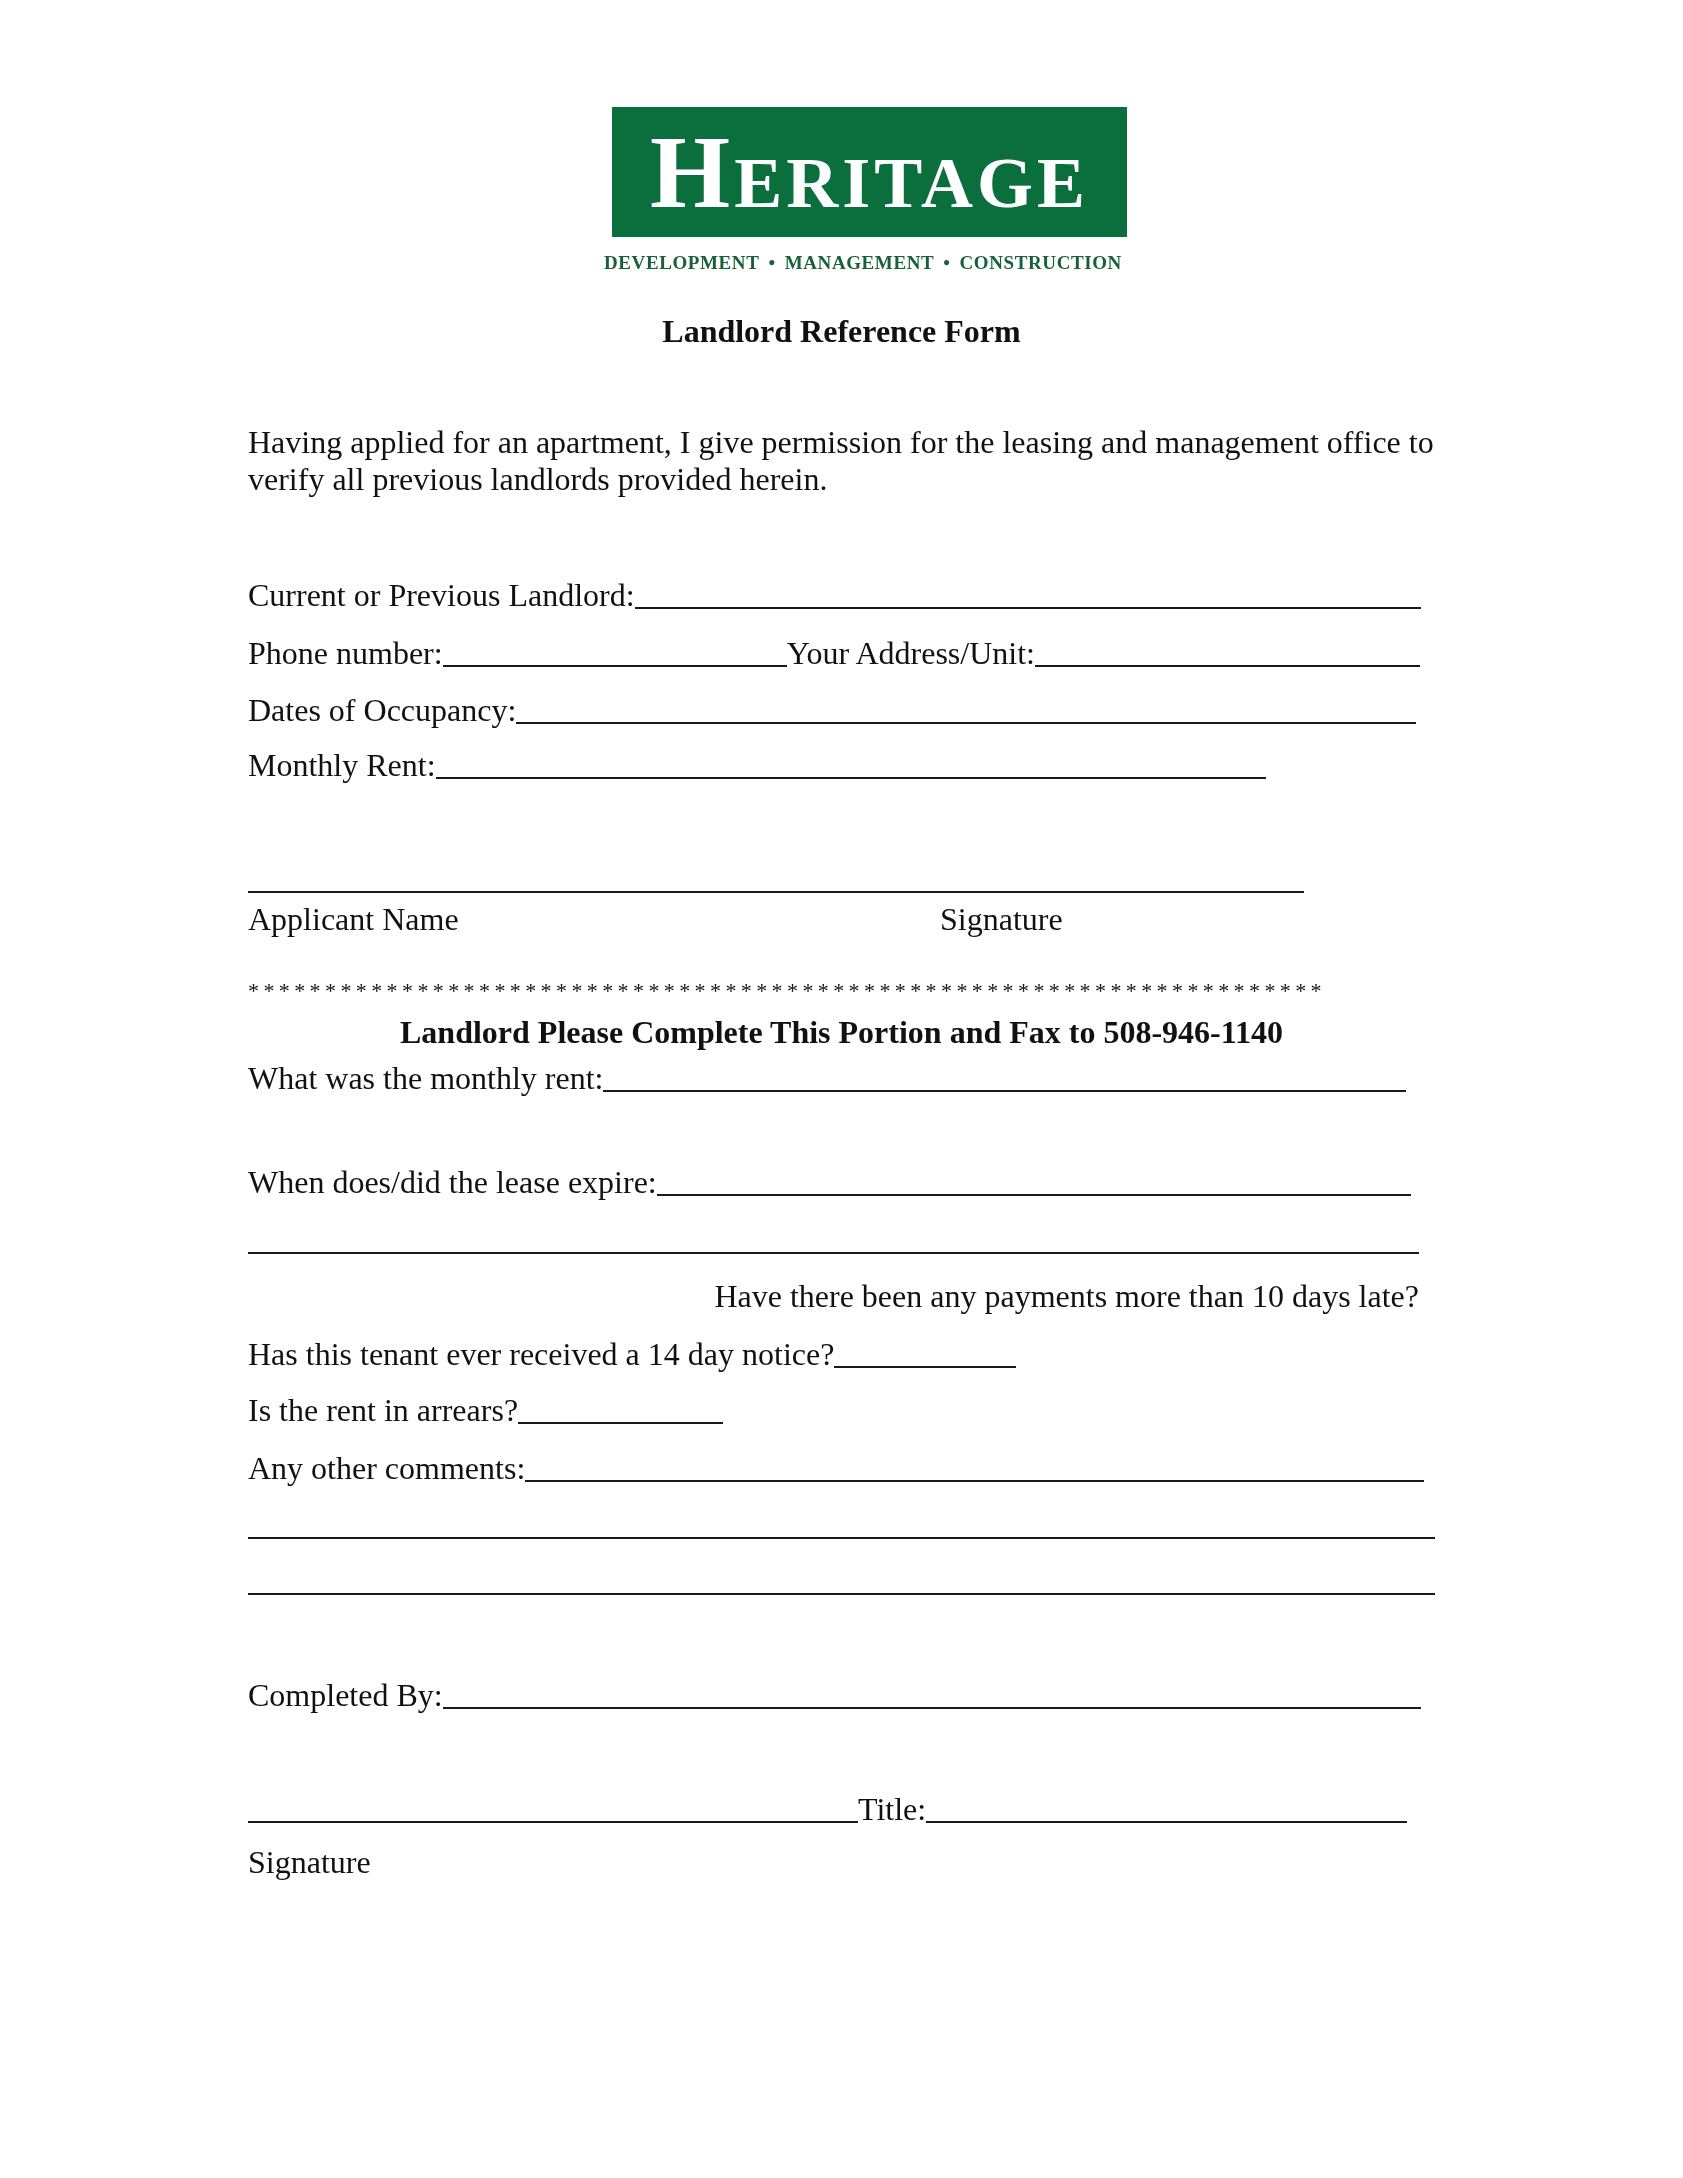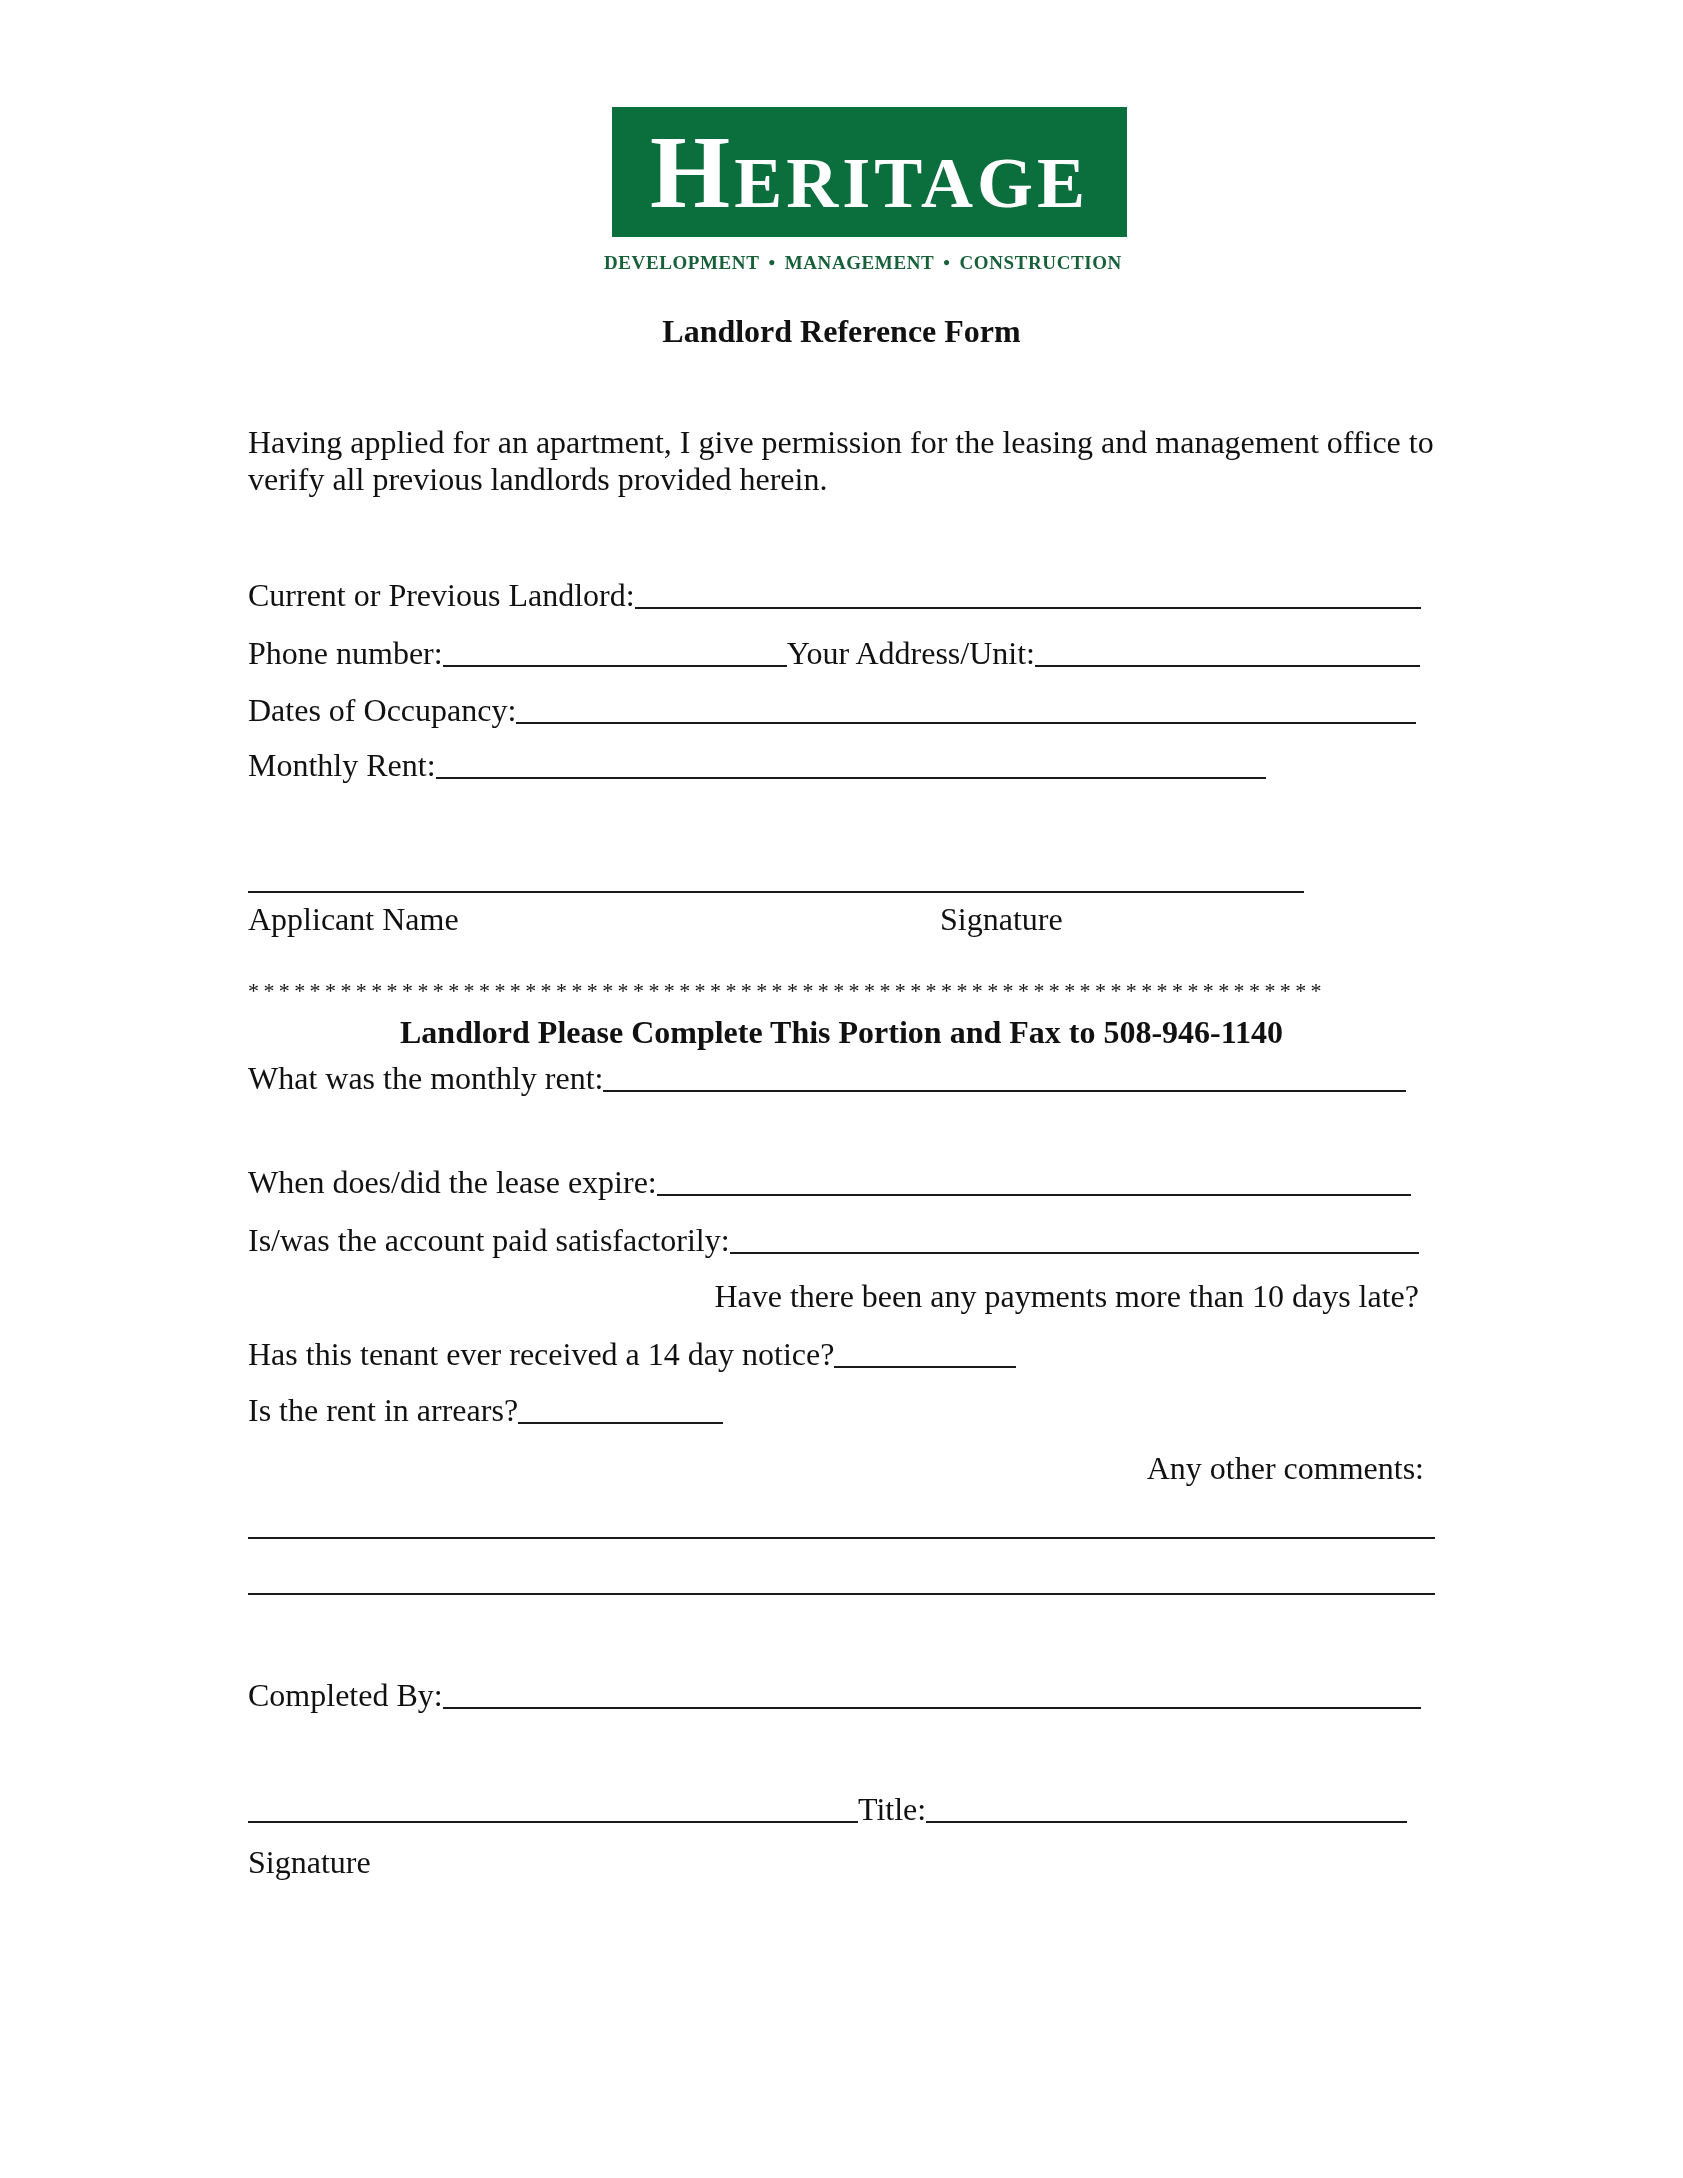--- a/index.html
+++ b/index.html
@@ -82,36 +82,35 @@
 
 <div class="row" style="top:1058px; width:1158px;align-items:flex-end;">
   <span class="lbl">What was the monthly rent:</span>
   <span class="line grow"></span>
 </div>
 <div class="row" style="top:1162px; width:1163px;">
   <span class="lbl">When does/did the lease expire:</span>
   <span class="line grow"></span>
 </div>
 <div class="row" style="top:1220px; width:1171px;">
-  <span class="lbl">Is/was the account paid satisfactorily:</span>
   <span class="line grow"></span>
 </div>
 <div class="row" style="top:1276px; width:1171px;flex-direction:column;">
   <span class="lbl">Have there been any payments more than 10 days late?</span>
   <span class="line grow"></span>
 </div>
 <div class="row" style="top:1334px; width:768px;">
   <span class="lbl">Has this tenant ever received a 14 day notice?</span>
   <span class="line grow"></span>
 </div>
 <div class="row" style="top:1390px; width:475px;">
   <span class="lbl">Is the rent in arrears?</span>
   <span class="line grow"></span>
 </div>
-<div class="row" style="top:1448px; width:1176px;flex-direction:column;">
+<div class="row" style="top:1448px; width:1176px;">
   <span class="lbl">Any other comments:</span>
   <span class="line grow"></span>
 </div>
 <div class="row" style="top:1505px; width:1187px;">
   <span class="line grow"></span>
 </div>
 <div class="row" style="top:1561px; width:1187px;">
   <span class="line grow"></span>
 </div>
 

